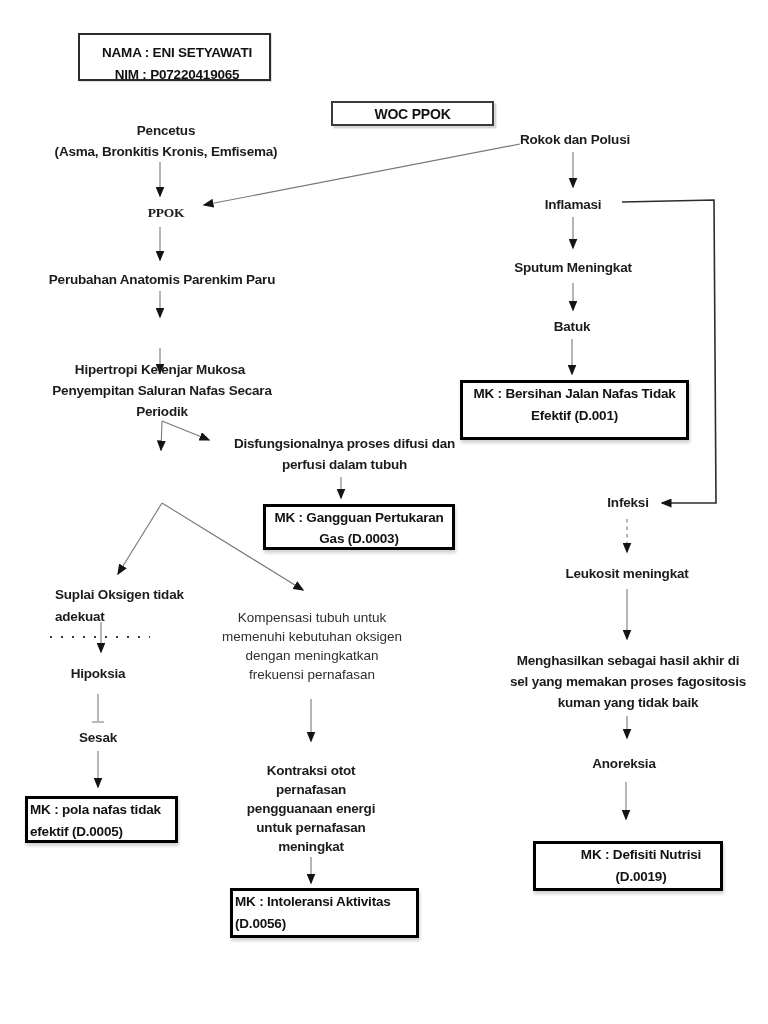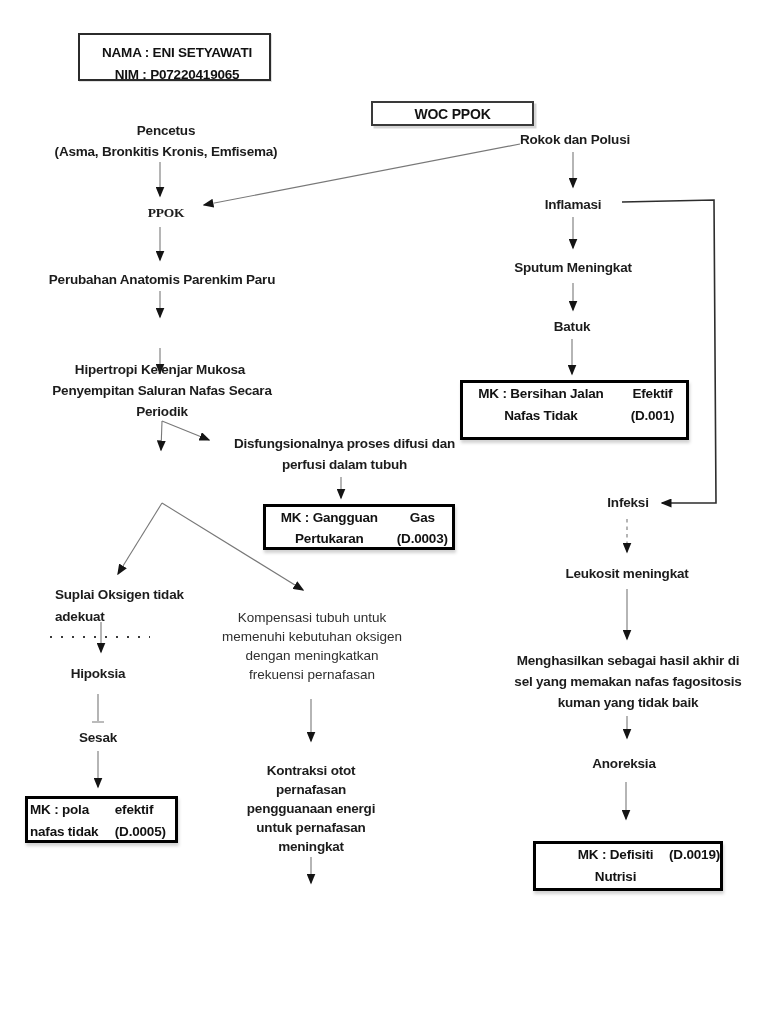--- a/index.html
+++ b/index.html
@@ -27,25 +27,25 @@
   .box{
     position:absolute; z-index:3; background:var(--bg); box-sizing:border-box;
     font-weight:bold; font-size:13.5px; letter-spacing:-0.2px; color:#121212;
   }
   .idbox{
     border:2px solid #2b2b2b; padding:7px 8px 0 13px; line-height:22px;
     box-shadow:1px 1px 0 rgba(0,0,0,0.12);
   }
   .titlebox{
     border:2px solid #3a3a3a; display:flex; align-items:center; justify-content:center;
-    box-shadow:2.5px 2.5px 0 rgba(0,0,0,0.16); font-size:14px;margin-left:40px;
+    box-shadow:2.5px 2.5px 0 rgba(0,0,0,0.16); font-size:14px;
   }
   .mk{
-    border:3.5px solid var(--box-border); display:flex; flex-direction:row;
-    justify-content:center; text-align:center; line-height:21px;
+    border:3.5px solid var(--box-border); display:flex; flex-direction:column;
+    justify-content:flex-start; text-align:center; line-height:21px;
     box-shadow:1px 3px 3px rgba(0,0,0,0.18);
   }
   .mk.left{text-align:left; padding-left:2px; line-height:22px;}
 </style>
 </head>
 <body>
 
 <div class="page">
 
   <svg class="connectors" width="768" height="1024" viewBox="0 0 768 1024">
@@ -152,37 +152,41 @@
       <div>Batuk</div>
     </div>
   <div class="node" style="left:598px; top:493px; width:60px;">
       <div>Infeksi</div>
     </div>
   <div class="node" style="left:562px; top:564px; width:130px;">
       <div>Leukosit meningkat</div>
     </div>
   <div class="node lh21" style="left:502px; top:650px; width:252px;">
       <div>Menghasilkan sebagai hasil akhir di</div>
-      <div>sel yang memakan nafas fagositosis</div>
+      <div>sel yang memakan proses fagositosis</div>
       <div>kuman yang tidak baik</div>
     </div>
   <div class="node" style="left:584px; top:754px; width:80px;">
       <div>Anoreksia</div>
     </div>
 
   <div class="box mk" style="left:263px; top:504px; width:192px; height:46px;">
       <div>MK : Gangguan Pertukaran</div>
       <div>Gas (D.0003)</div>
     </div>
   <div class="box mk" style="left:460px; top:380px; width:229px; height:60px; line-height:22px;">
       <div>MK : Bersihan Jalan Nafas Tidak</div>
       <div>Efektif (D.001)</div>
     </div>
   <div class="box mk left" style="left:25px; top:796px; width:153px; height:47px;">
       <div>MK : pola nafas tidak</div>
       <div>efektif (D.0005)</div>
     </div>
+  <div class="box mk left" style="left:230px; top:888px; width:189px; height:50px;">
+      <div>MK : Intoleransi Aktivitas</div>
+      <div>(D.0056)</div>
+    </div>
   <div class="box mk" style="left:533px; top:841px; width:190px; height:50px; line-height:22px;padding-left:26px;">
       <div>MK : Defisiti Nutrisi</div>
       <div>(D.0019)</div>
     </div>
 
 </div>
 
 </body></html>

